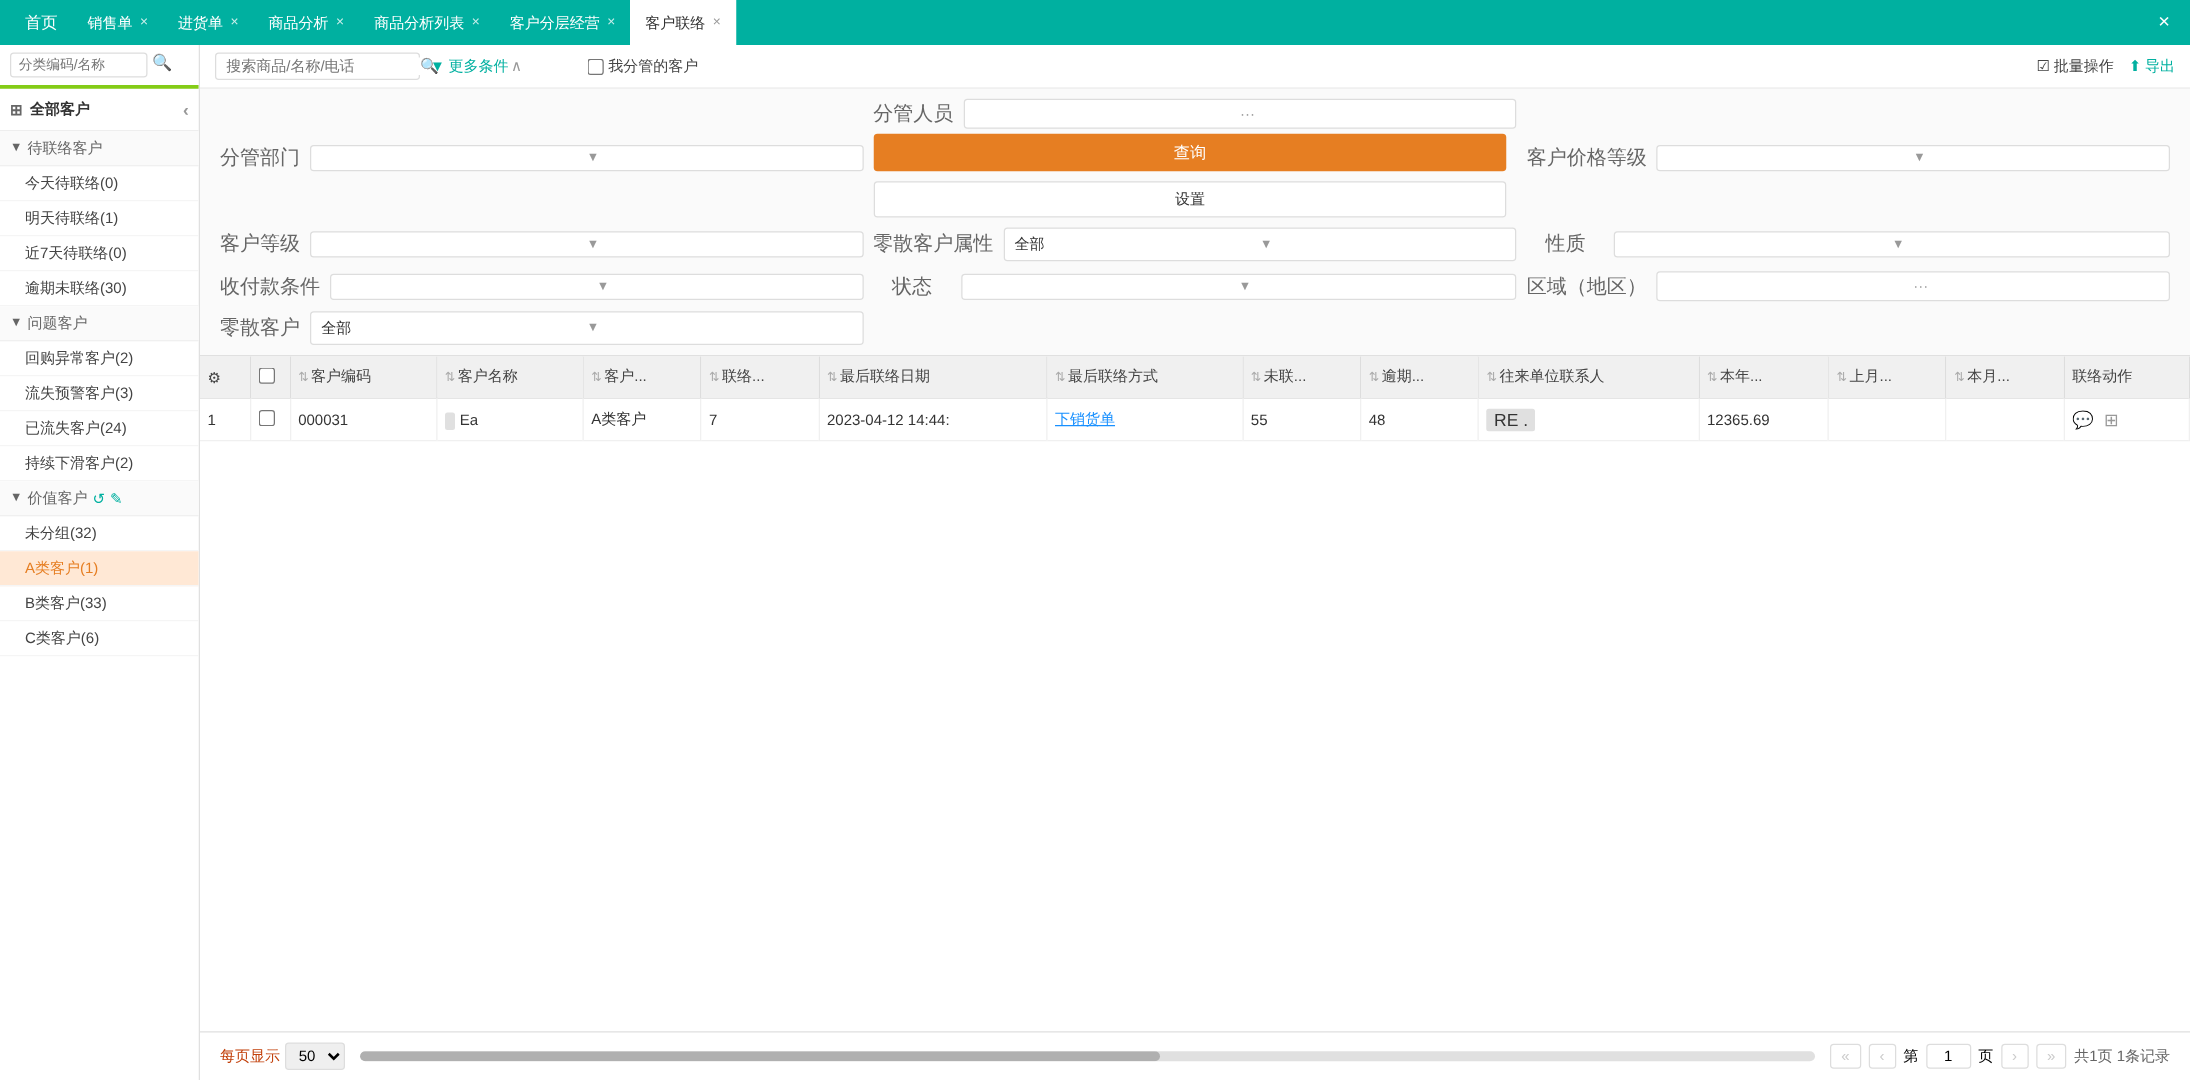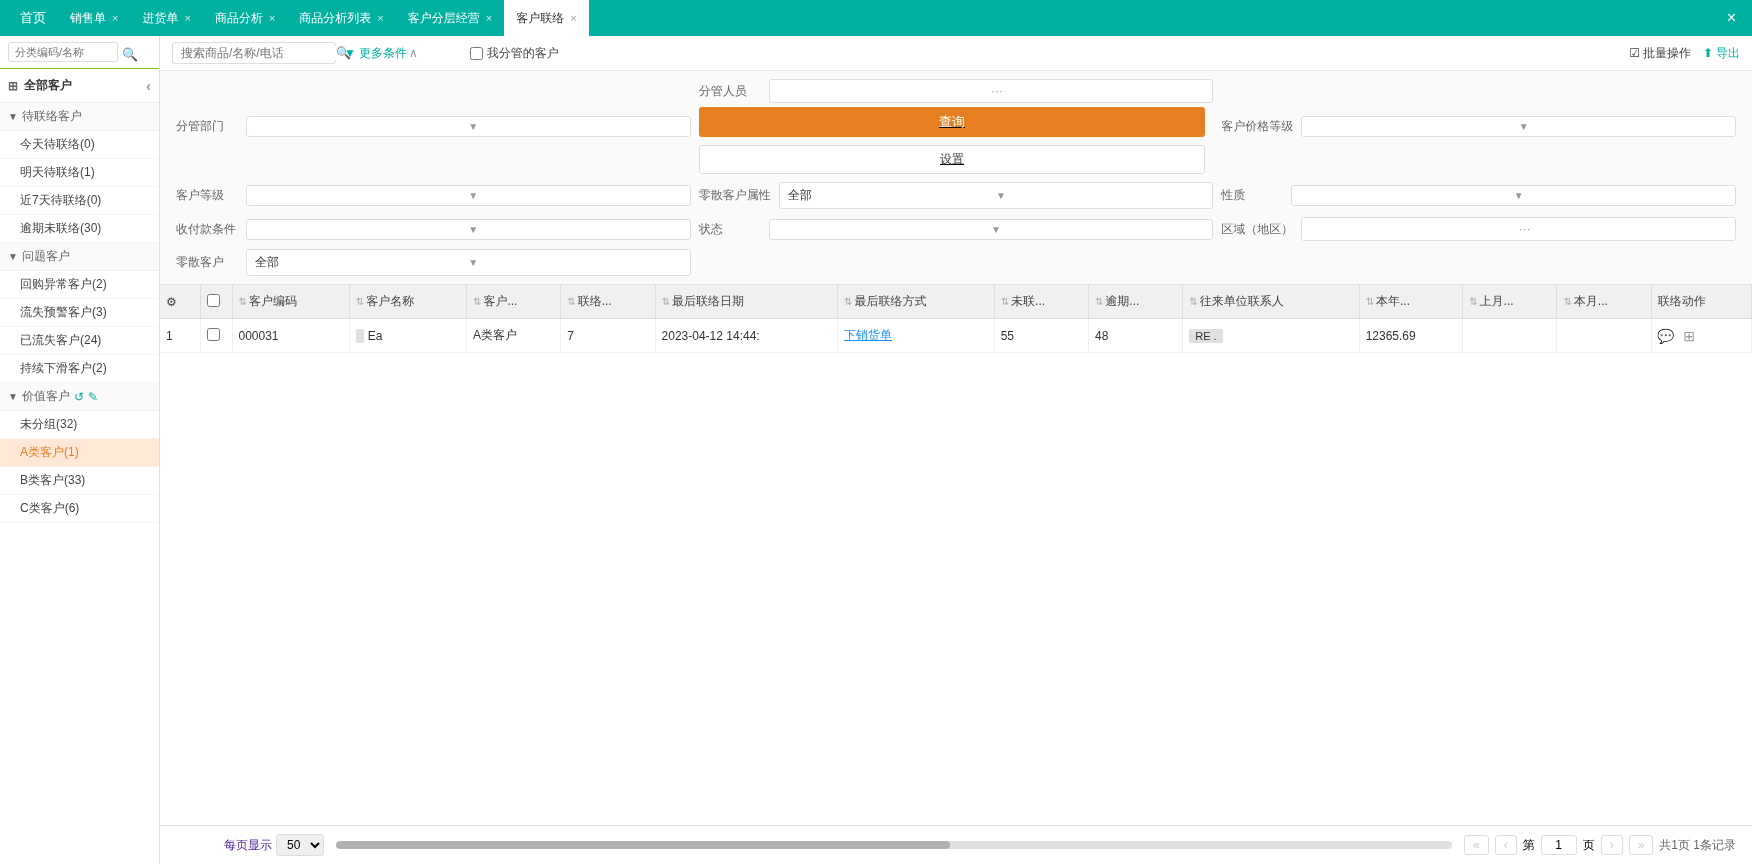--- a/index.html
+++ b/index.html
@@ -35,22 +35,22 @@
     .main-layout {
       display: flex; height: calc(864px - 36px);
     }
 
     
     .sidebar {
       width: 160px; background: white; border-right: 1px solid #e0e0e0;
       display: flex; flex-direction: column; overflow-y: auto;
     }
     .sidebar-search {
-      display: flex; align-items: flex-end; padding: 6px 8px;
-      border-bottom: 1px solid #84cc16;
+      display: flex; align-items: flex-start; padding: 6px 8px;
+      border-bottom: 3px solid #84cc16;
     }
     .sidebar-search input {
       border: 1px solid #ddd; border-radius: 3px; padding: 3px 6px;
       font-size: 11px; width: 110px; outline: none; color: #666;
     }
     .sidebar-search .search-icon { margin-left: 4px; color: #00b0a0; cursor: pointer; font-size: 13px; }
 
     .sidebar-header {
       display: flex; align-items: center; padding: 8px 8px;
       font-weight: bold; font-size: 13px; color: #333;
@@ -112,21 +112,21 @@
     
     .adv-filter {
       background: #fafafa; border-bottom: 1px solid #e0e0e0;
       padding: 8px 16px; display: grid; grid-template-columns: repeat(3, 1fr);
       gap: 8px;
     }
     .filter-row {
       display: flex; align-items: center;
     }
     .filter-label {
-      color: #666; font-size: 12px; min-width: 70px; text-align: left;
+      color: #666; font-size: 16px; min-width: 70px; text-align: center;
       padding-right: 8px;
     }
     .filter-input {
       flex: 1; border: 1px solid #ddd; border-radius: 3px;
       padding: 4px 8px; font-size: 12px; outline: none; color: #333;
       background: white;
     }
     .filter-select {
       flex: 1; border: 1px solid #ddd; border-radius: 3px;
       padding: 4px 8px; font-size: 12px; outline: none; color: #333;
@@ -175,21 +175,21 @@
     }
     .link-text { color: #1890ff; cursor: pointer; text-decoration: underline; }
     .row-actions { display: flex; gap: 8px; }
     .row-action-btn { color: #999; cursor: pointer; font-size: 14px; }
 
     
     .table-footer {
       display: flex; align-items: center; padding: 8px 16px;
       border-top: 1px solid #e0e0e0; background: white;
     }
-    .page-size-label { color: #4c1d95; margin-right: 4px; margin-left: 48px; }
+    .page-size-label { color: #c2410c; margin-right: 4px; }
     .page-size-select {
       border: 1px solid #ddd; border-radius: 3px; padding: 2px 6px;
       font-size: 12px; outline: none;
     }
     .pagination { margin-left: auto; display: flex; align-items: center; gap: 6px; }
     .page-btn {
       border: 1px solid #ddd; background: white; padding: 2px 8px;
       border-radius: 3px; cursor: pointer; color: #333; font-size: 12px;
     }
     .page-btn:disabled { color: #ccc; cursor: default; }
@@ -352,21 +352,21 @@
         </div>
       </div>
       <div style="display:flex; flex-direction:column; gap:4px;">
         <div class="filter-row">
           <span class="filter-label">分管人员</span>
           <div class="filter-select">
             <span></span>
             <span class="dots">···</span>
           </div>
         </div>
-        <div class="action-btns" style="display:flex; gap:8px; justify-content:flex-end; padding-right:8px;text-decoration:underline;">
+        <div class="action-btns" style="display:flex; gap:8px; justify-content:flex-end; padding-right:8px;">
           <button class="query-btn">查询</button>
           <button class="settings-btn">设置</button>
         </div>
       </div>
 
       <div class="filter-row">
         <span class="filter-label">客户价格等级</span>
         <div class="filter-select">
           <span></span>
           <span class="arr">▼</span>
@@ -525,21 +525,21 @@
             </td>
             <td>A类客户</td>
             <td>7</td>
             <td>2023-04-12 14:44:</td>
             <td>
               <span class="link-text">下销货单</span>
             </td>
             <td>55</td>
             <td>48</td>
             <td>
-              <span style="background:#e0e0e0; padding:1px 6px; border-radius:2px; font-size:11px;">RE .</span>
+              <span style="background:#e0e0e0; padding:1px 6px; border-radius:2px; font-size:14px;">RE .</span>
             </td>
             <td>12365.69</td>
             <td></td>
             <td></td>
             <td>
               <div class="row-actions">
                 <span class="row-action-btn" title="chat">💬</span>
                 <span class="row-action-btn" title="qrcode">⊞</span>
               </div>
             </td>

